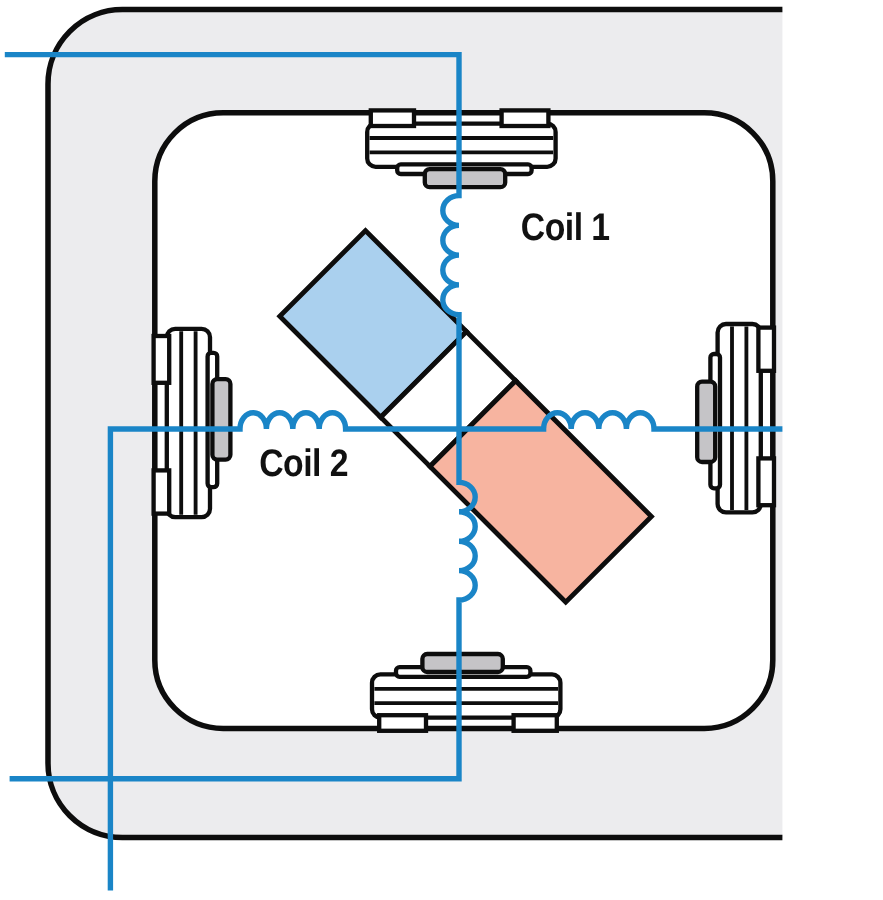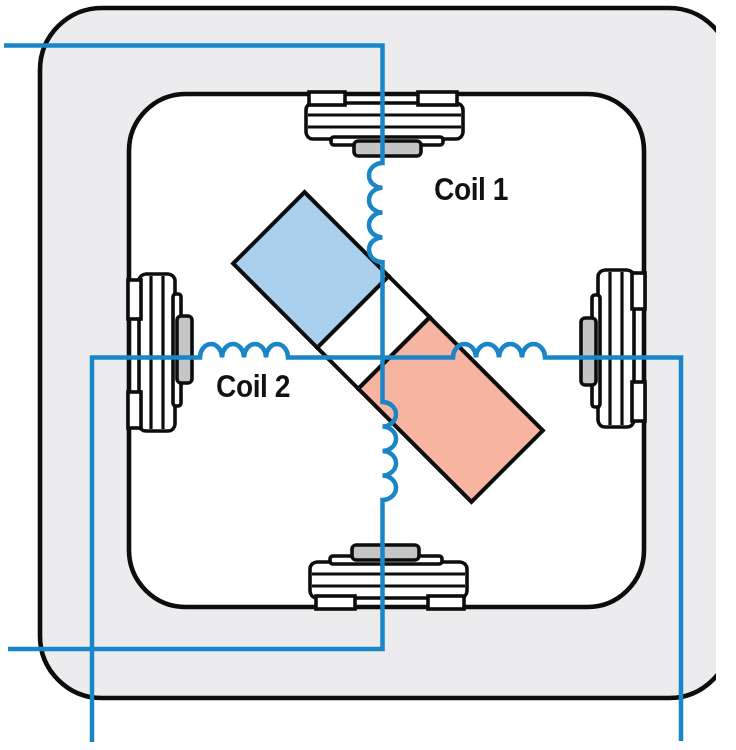--- a/index.html
+++ b/index.html
@@ -1,18 +1,18 @@
 <!DOCTYPE html>
 <html style="--page-bg: #ffffff; --frame-fill: #ececee; --bore-fill: #ffffff; --outline: #0d0d0d; --wire: #1a85c7; --rotor-blue: #aad0ee; --rotor-gap: #ffffff; --rotor-salmon: #f7b4a0; --pad: #c5c4c7; --label-text: #111111;"><head>
 <meta charset="utf-8">
 <style>
   html,body{margin:0;padding:0;background:#fff;}
   .canvas{
     position:relative;
-    width:716px;height:750px;
+    width:652px;height:750px;
     background:var(--page-bg,#ffffff);
     font-family:"Liberation Sans",sans-serif;
     overflow:hidden;
   }
   .canvas svg{position:absolute;left:0;top:0;}
   .frame{fill:var(--frame-fill,#ececee);stroke:var(--outline,#0d0d0d);stroke-width:4.6;}
   .bore{fill:var(--bore-fill,#ffffff);stroke:var(--outline,#0d0d0d);stroke-width:4.6;}
   .lam{fill:#ffffff;stroke:var(--outline,#0d0d0d);stroke-width:3.6;}
   .lamline{stroke:var(--outline,#0d0d0d);stroke-width:3.2;}
   .pad{fill:var(--pad,#c5c4c7);stroke:var(--outline,#0d0d0d);stroke-width:3.6;}

